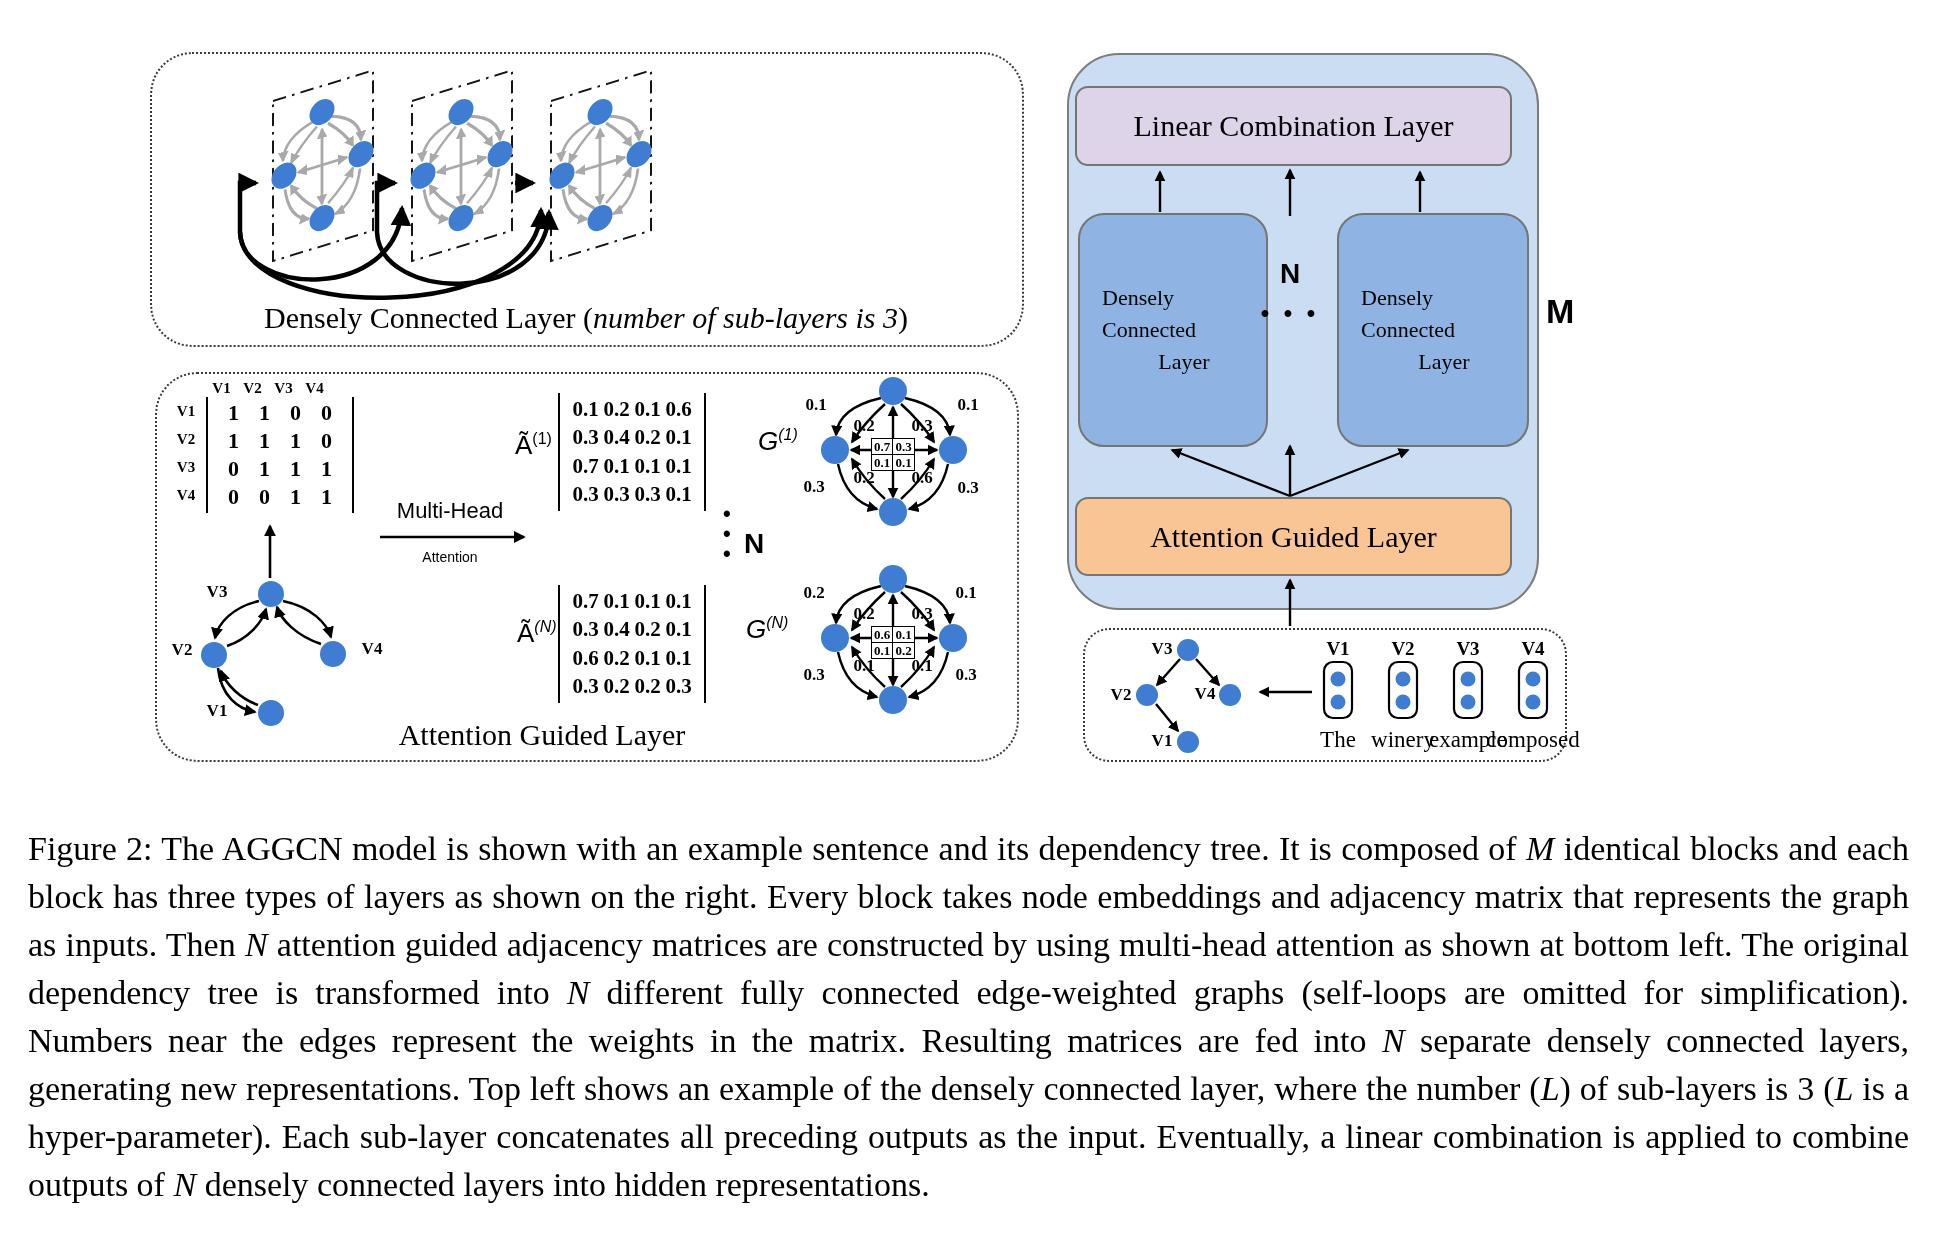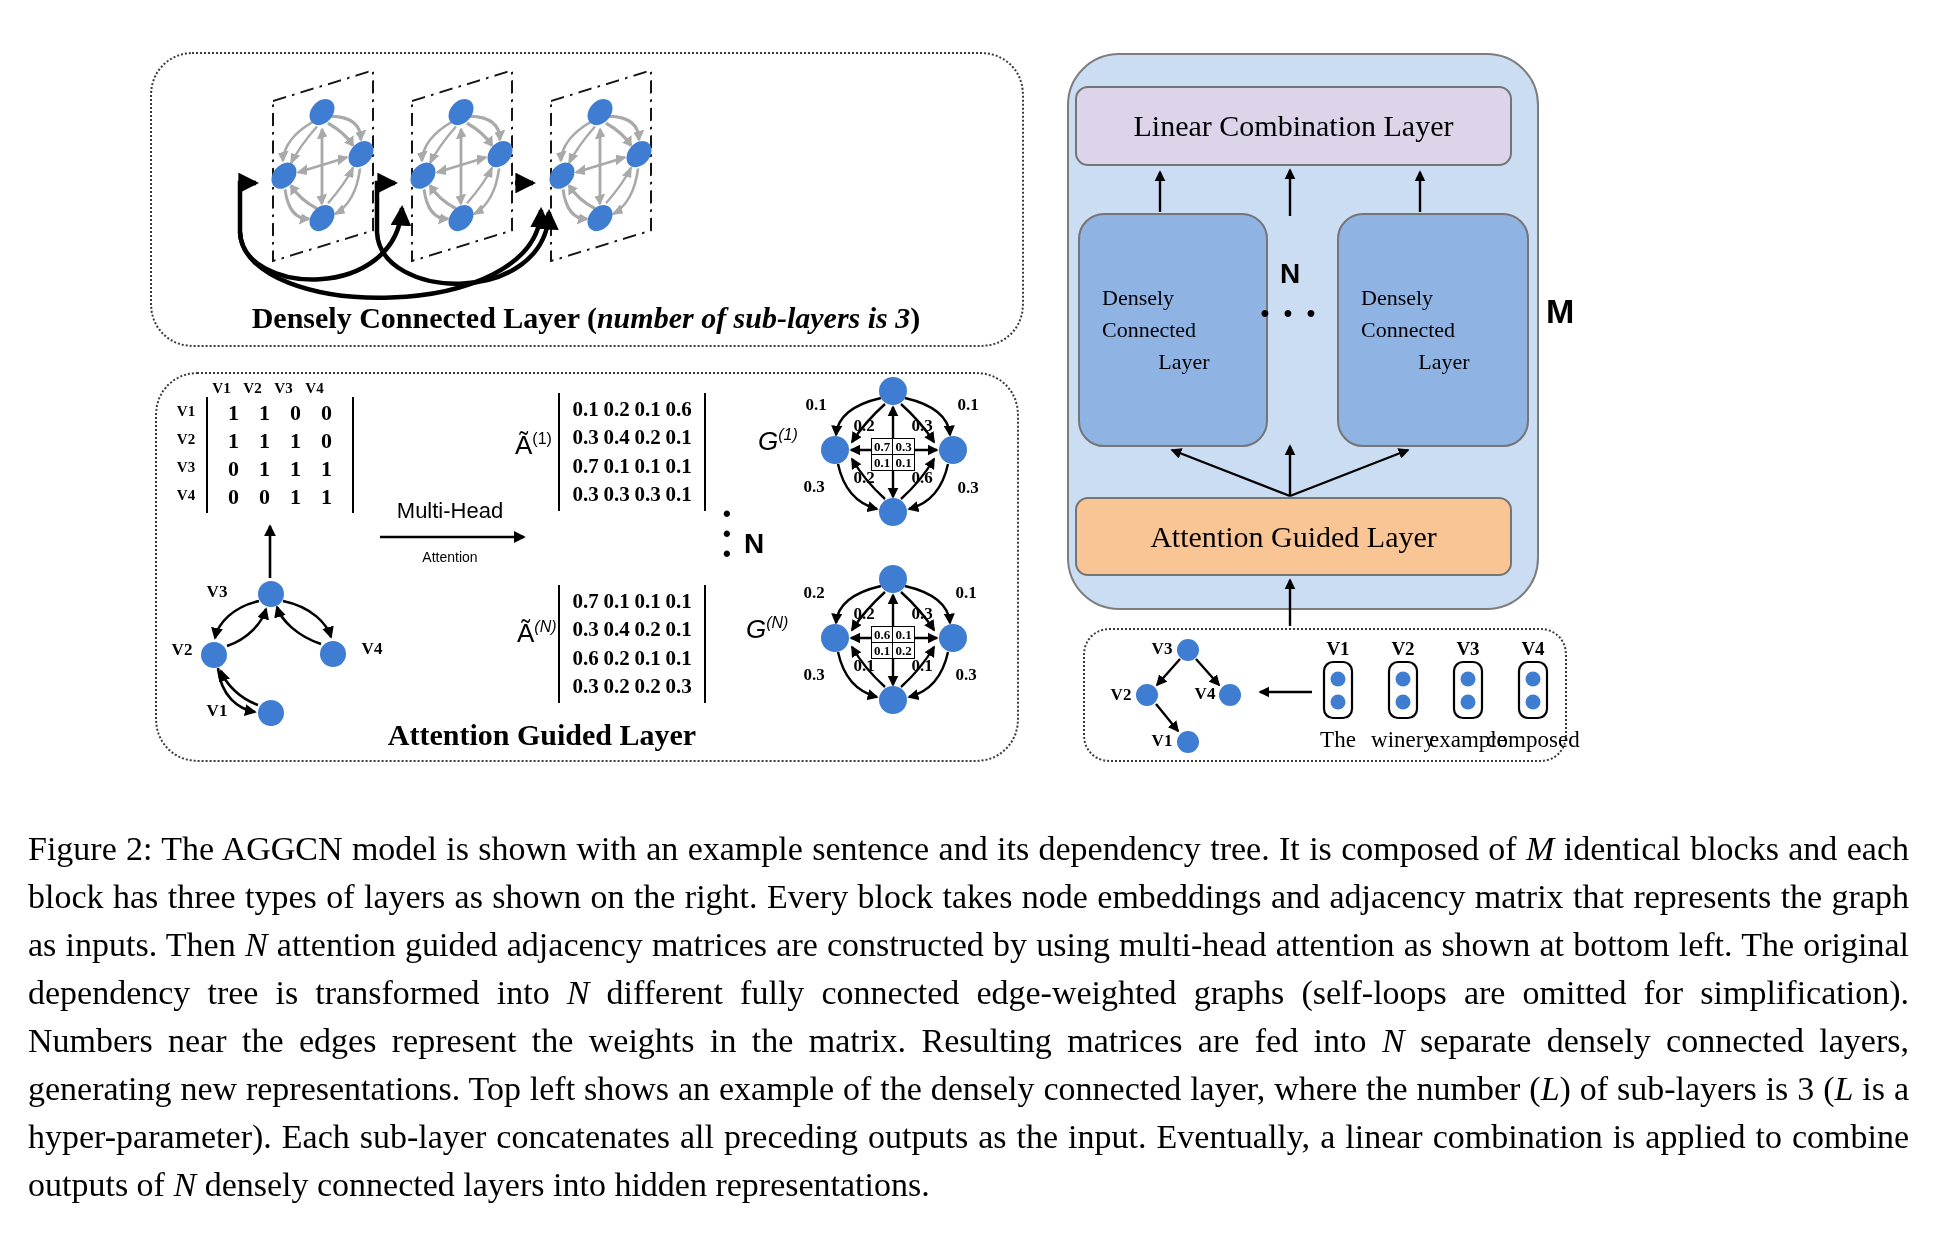--- a/index.html
+++ b/index.html
@@ -38,21 +38,21 @@
   .glab sup{font-size:16px;}
   
   .bigbox{background:#cbddf3;border:2px solid #7d7d7d;border-radius:52px;}
   .lavbox{background:#ddd4ea;border:2px solid #757575;border-radius:13px;
           display:flex;align-items:center;justify-content:center;font-size:30px;}
   .orgbox{background:#fac594;border:2px solid #757575;border-radius:13px;
           display:flex;align-items:center;justify-content:center;font-size:30px;}
   .denbox{background:#8fb4e3;border:2px solid #757575;border-radius:26px;
           display:flex;flex-direction:column;align-items:center;justify-content:center;
           font-size:22px;line-height:32px;padding-left:22px;}
-  .boxtitle{font-size:30px;font-weight:bold;}
+  .boxtitle{font-size:30px;}
   .caption{position:absolute;left:28px;top:797px;width:1881px;
            font:34px/48px "Liberation Serif",serif;text-align:justify;margin-top:28px;}
   .caption .mv{font-style:italic;}
   svg{position:absolute;left:0;top:0;}
 </style>
 </head>
 <body>
 
 <div class="stage">
 

